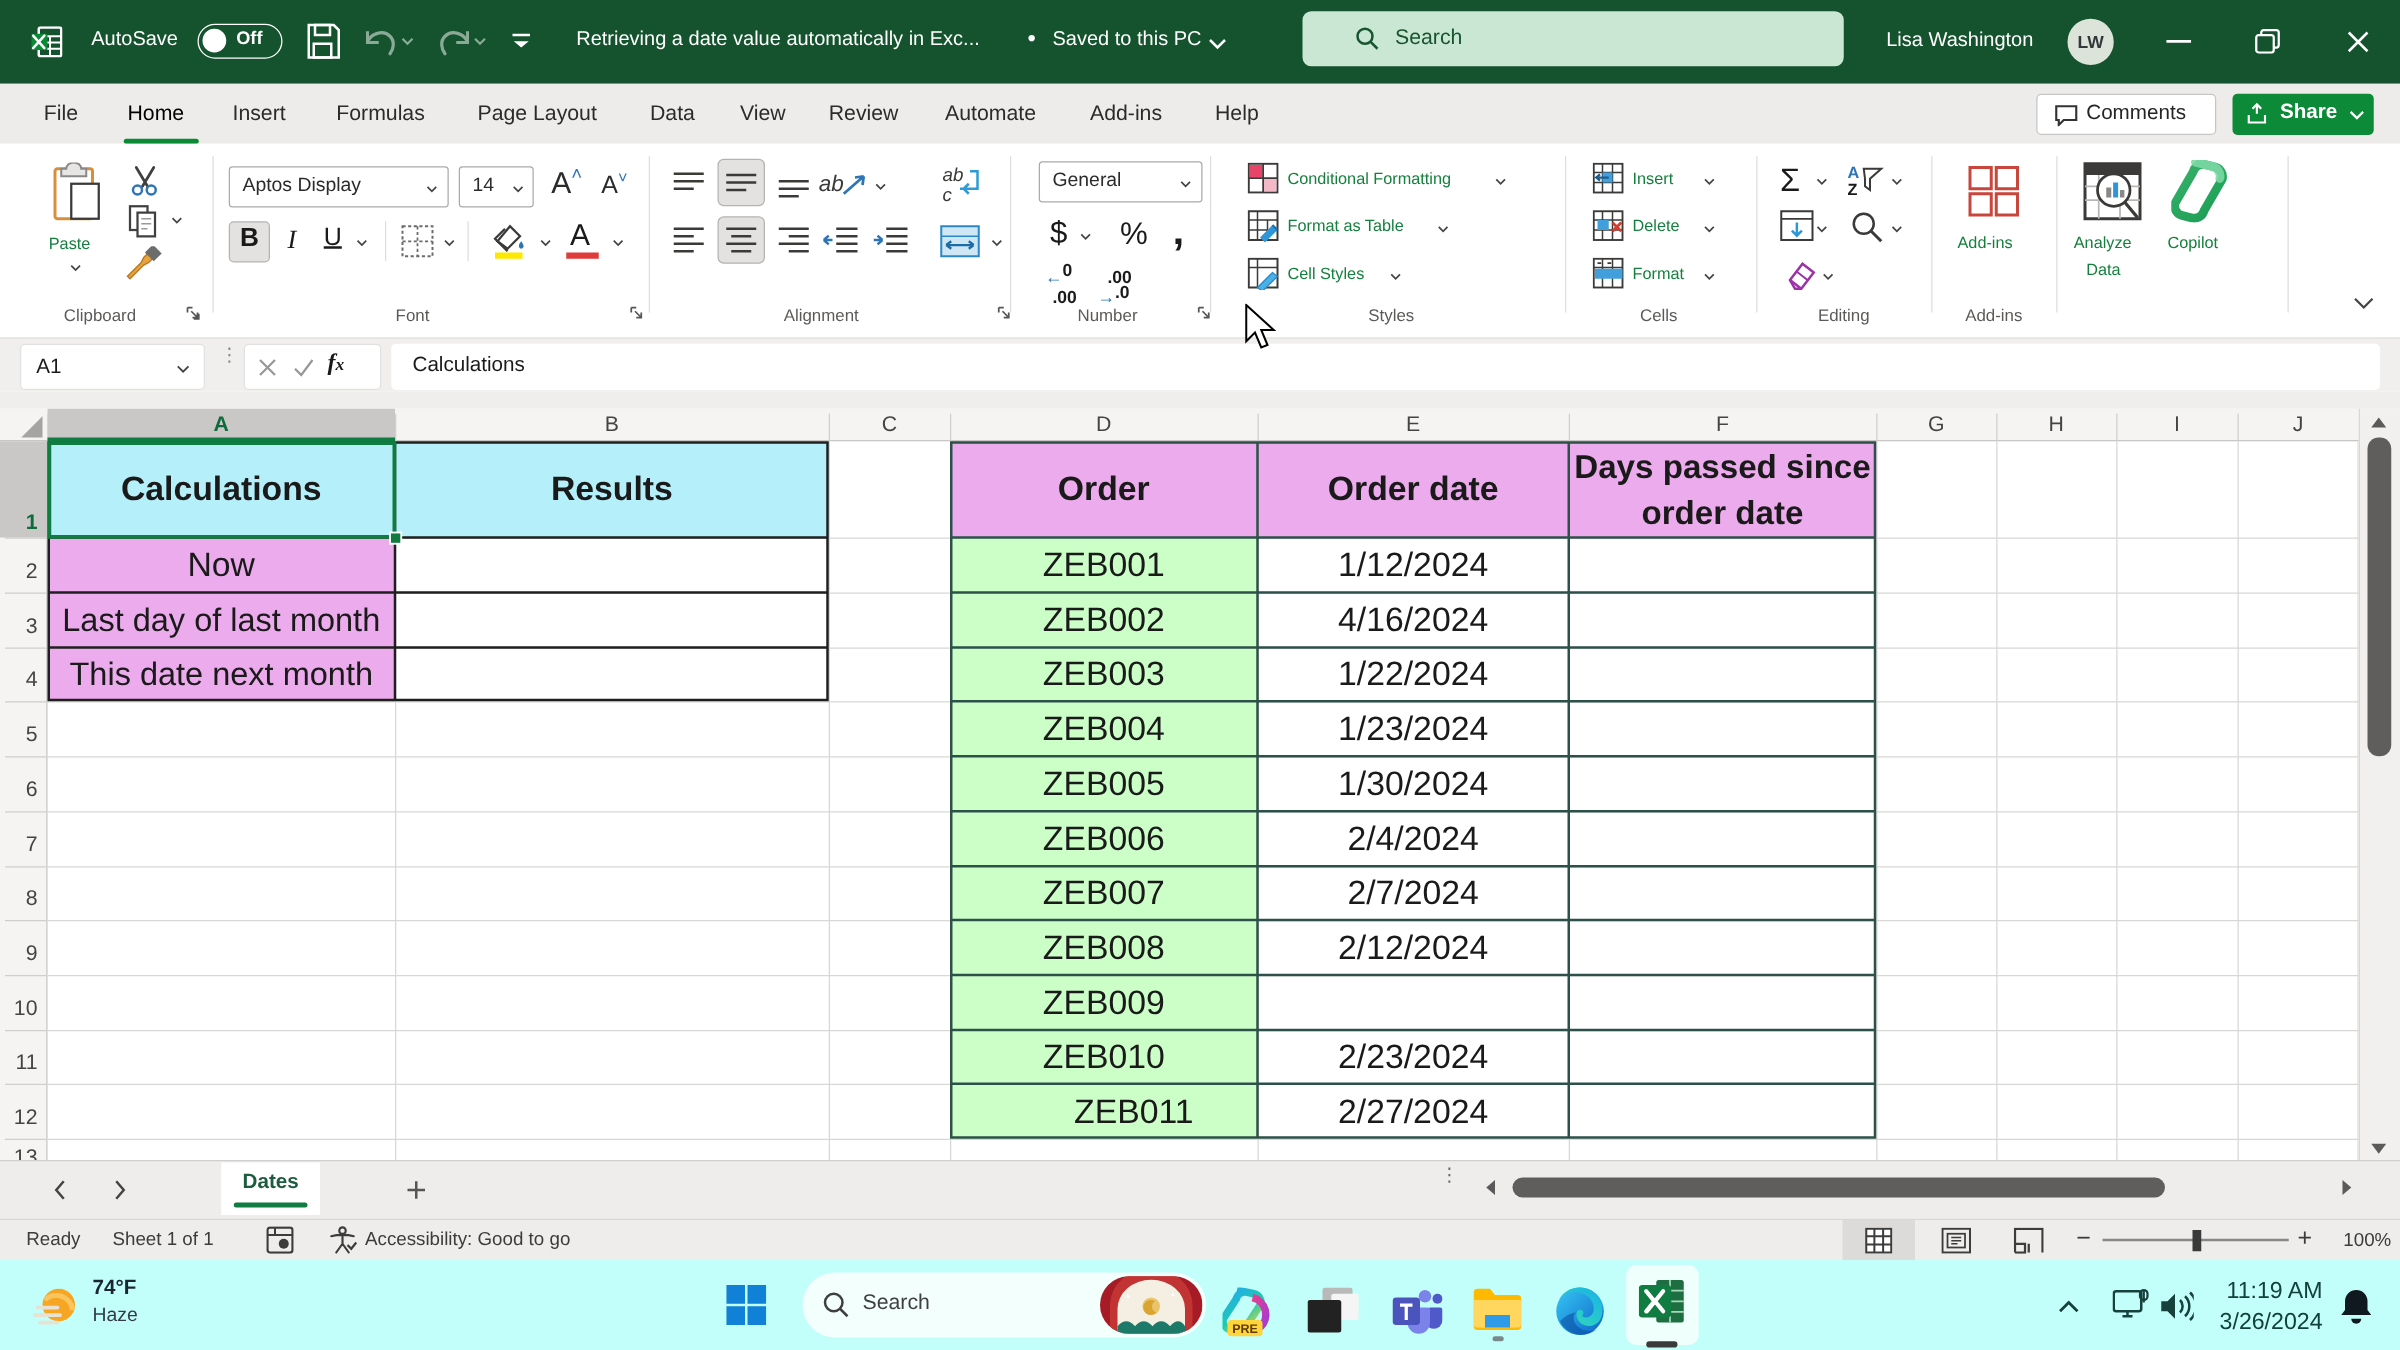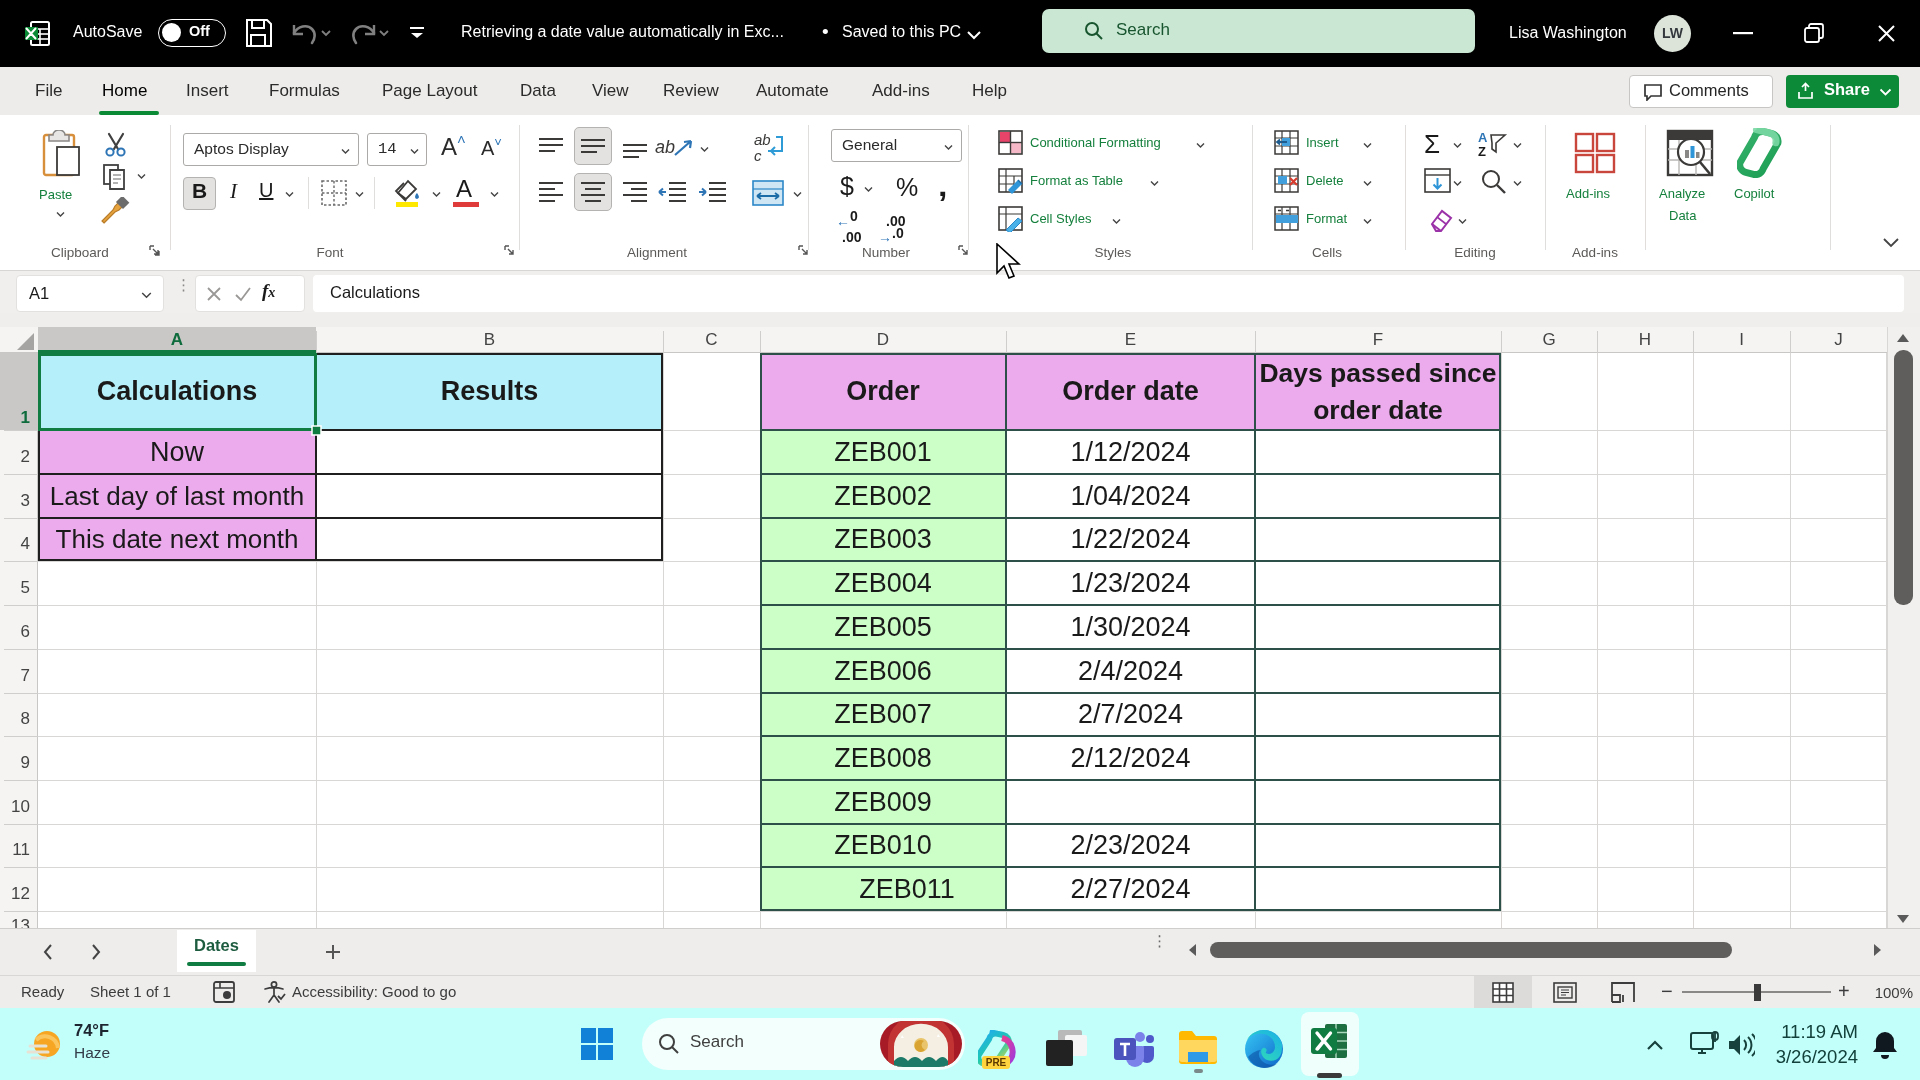--- a/index.html
+++ b/index.html
@@ -1,21 +1,21 @@
 <!DOCTYPE html>
 <html><head>
 <meta charset="utf-8">
 <style>
   * { margin:0; padding:0; box-sizing:border-box; }
   html,body { width:1920px; height:1080px; overflow:hidden; }
   body { font-family:"Liberation Sans", sans-serif; }
   #page { position:relative; width:1920px; height:1080px; background:#fff; overflow:hidden; }
   .abs { position:absolute; }
   
-  #titlebar { position:absolute; left:0; top:0; width:1920px; height:67px; background:#000000; }
+  #titlebar { position:absolute; left:0; top:0; width:1920px; height:67px; background:#14532d; }
   .tb-txt { position:absolute; color:#fff; font-size:16px; white-space:nowrap; }
   
   #menubar { position:absolute; left:0; top:67px; width:1920px; height:48px; background:#eeecea; }
   .mtab { position:absolute; top:0; height:48px; line-height:48px; font-size:17px; color:#2b2b2b; }
   
   #ribbon { position:absolute; left:0; top:115px; width:1920px; height:156px; background:#fff; border-bottom:1px solid #d8d6d4; }
   .rlabel { position:absolute; top:130px; font-size:13.5px; color:#5c5a58; width:200px; text-align:center; }
   .rsep { position:absolute; top:10px; height:125px; width:1px; background:#e0dedc; }
   .rtxt { position:absolute; font-size:13px; color:#15803d; white-space:nowrap; }
   .combo { position:absolute; background:#fff; border:1px solid #acaaa8; border-radius:3px; font-size:15.5px; color:#2b2b2b; }
@@ -169,21 +169,21 @@
       <path d="M2 2 v4 M2 2 h4 M11 7 v4 h-4 M5 5 l5 5 M10 6 v4 h-4" fill="none" stroke="#555" stroke-width="1.4"></path>
     </svg>
     <div class="rsep" style="left:170px;"></div>
 
     <div class="combo" style="left:183px;top:18px;width:176px;height:33px;">
       <div class="abs" style="left:10px;top:6px;">Aptos Display</div>
       <svg class="chev" style="left:157px;top:13px" viewBox="0 0 9 9">
           <path d="M1 2.5 l3.5 3.5 l3.5 -3.5" fill="none" stroke="#444" stroke-width="1.4"></path>
         </svg>
     </div>
-    <div class="combo" style="left:367px;top:18px;width:60px;height:33px;font-family:Liberation Mono, monospace;">
+    <div class="combo" style="left:367px;top:18px;width:60px;height:33px;">
       <div class="abs" style="left:10px;top:6px;">14</div>
       <svg class="chev" style="left:42px;top:13px" viewBox="0 0 9 9">
           <path d="M1 2.5 l3.5 3.5 l3.5 -3.5" fill="none" stroke="#444" stroke-width="1.4"></path>
         </svg>
     </div>
     <div class="abs" style="left:441px;top:18px;font-size:24px;color:#2b2b2b;">A<span style="font-size:15px;position:relative;top:-10px;color:#2e75b6;">˄</span></div>
     <div class="abs" style="left:481px;top:22px;font-size:20px;color:#2b2b2b;">A<span style="font-size:13px;position:relative;top:-8px;color:#2e75b6;">˅</span></div>
 
     <div class="abs" style="left:183px;top:62px;width:33px;height:33px;background:#e4e2e0;border:1px solid #b5b3b1;border-radius:4px;"></div>
     <div class="abs" style="left:192px;top:64px;font-size:21px;font-weight:bold;color:#1a1a1a;">B</div>
@@ -608,21 +608,21 @@
     <div class="cell" style="left:760px;top:205px;width:246px;height:43px;">ZEB003</div>
     <div class="cell" style="left:760px;top:248px;width:246px;height:44px;">ZEB004</div>
     <div class="cell" style="left:760px;top:292px;width:246px;height:44px;">ZEB005</div>
     <div class="cell" style="left:760px;top:336px;width:246px;height:44px;">ZEB006</div>
     <div class="cell" style="left:760px;top:380px;width:246px;height:43px;">ZEB007</div>
     <div class="cell" style="left:760px;top:423px;width:246px;height:44px;">ZEB008</div>
     <div class="cell" style="left:760px;top:467px;width:246px;height:44px;border-radius:19px;">ZEB009</div>
     <div class="cell" style="left:760px;top:511px;width:246px;height:43px;">ZEB010</div>
     <div class="cell" style="left:760px;top:554px;width:246px;height:44px;margin-left:24px;">ZEB011</div>
     <div class="cell" style="left:1006px;top:117px;width:249px;height:44px;">1/12/2024</div>
-    <div class="cell" style="left:1006px;top:161px;width:249px;height:44px;">1/04/2024</div>
+    <div class="cell" style="left:1006px;top:161px;width:249px;height:44px;">4/16/2024</div>
     <div class="cell" style="left:1006px;top:205px;width:249px;height:43px;">1/22/2024</div>
     <div class="cell" style="left:1006px;top:248px;width:249px;height:44px;">1/23/2024</div>
     <div class="cell" style="left:1006px;top:292px;width:249px;height:44px;">1/30/2024</div>
     <div class="cell" style="left:1006px;top:336px;width:249px;height:44px;">2/4/2024</div>
     <div class="cell" style="left:1006px;top:380px;width:249px;height:43px;">2/7/2024</div>
     <div class="cell" style="left:1006px;top:423px;width:249px;height:44px;">2/12/2024</div>
     <div class="cell" style="left:1006px;top:511px;width:249px;height:43px;">2/23/2024</div>
     <div class="cell" style="left:1006px;top:554px;width:249px;height:44px;">2/27/2024</div>
 
     <div class="abs" style="left:1887px;top:14px;width:33px;height:601px;background:#f1f0ef;border-left:1px solid #d8d7d6;"></div>

